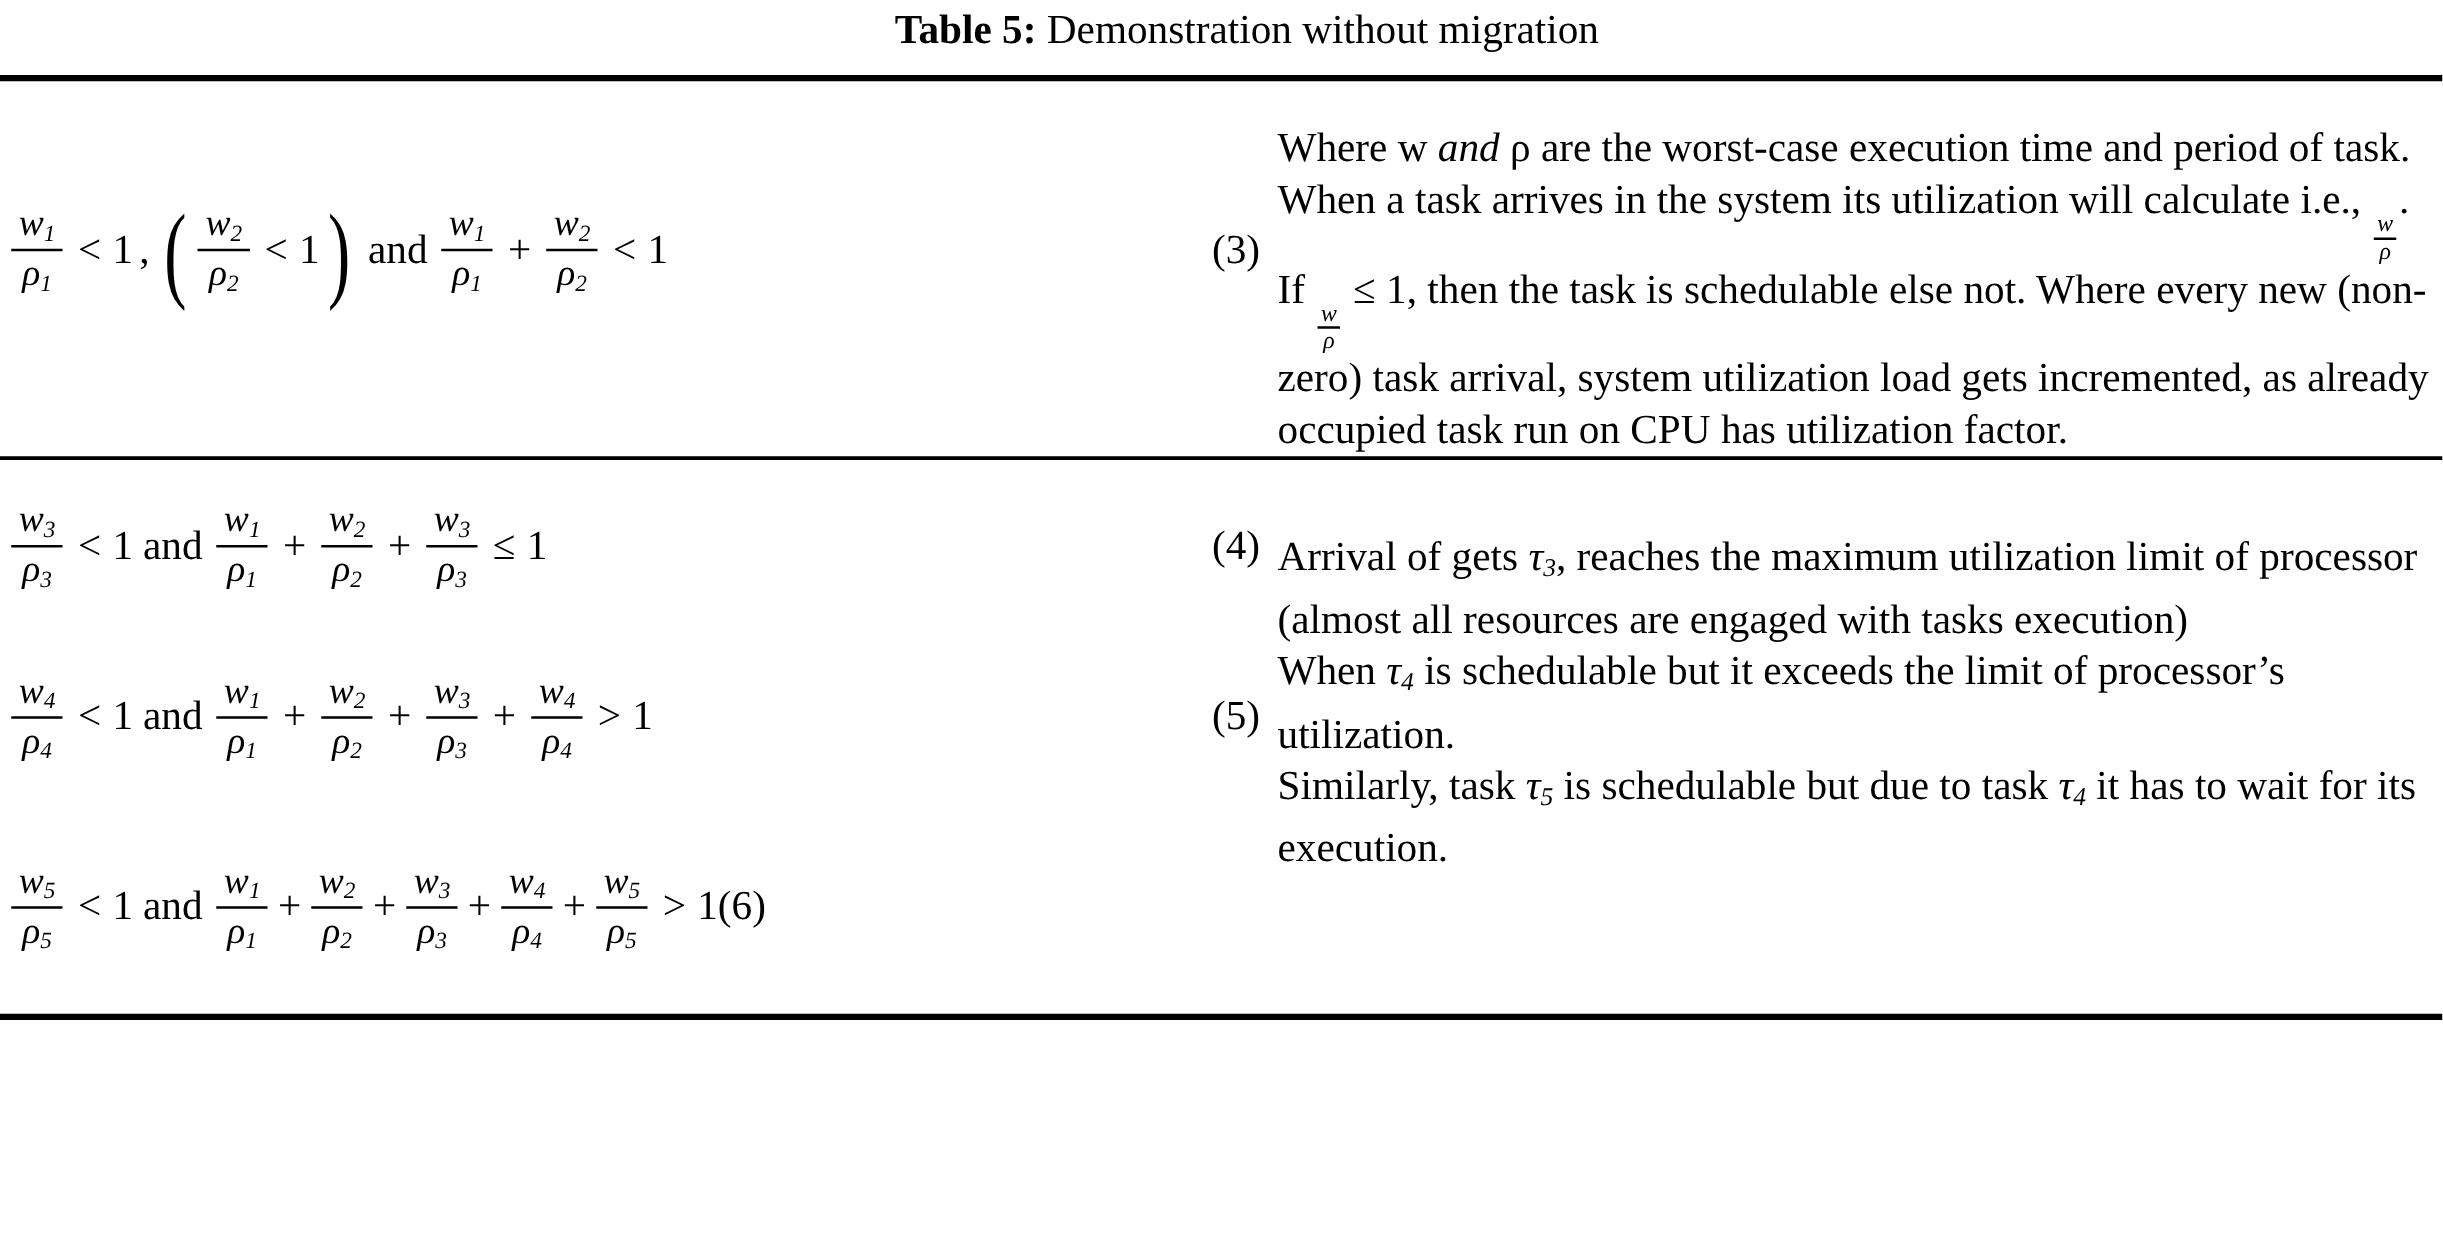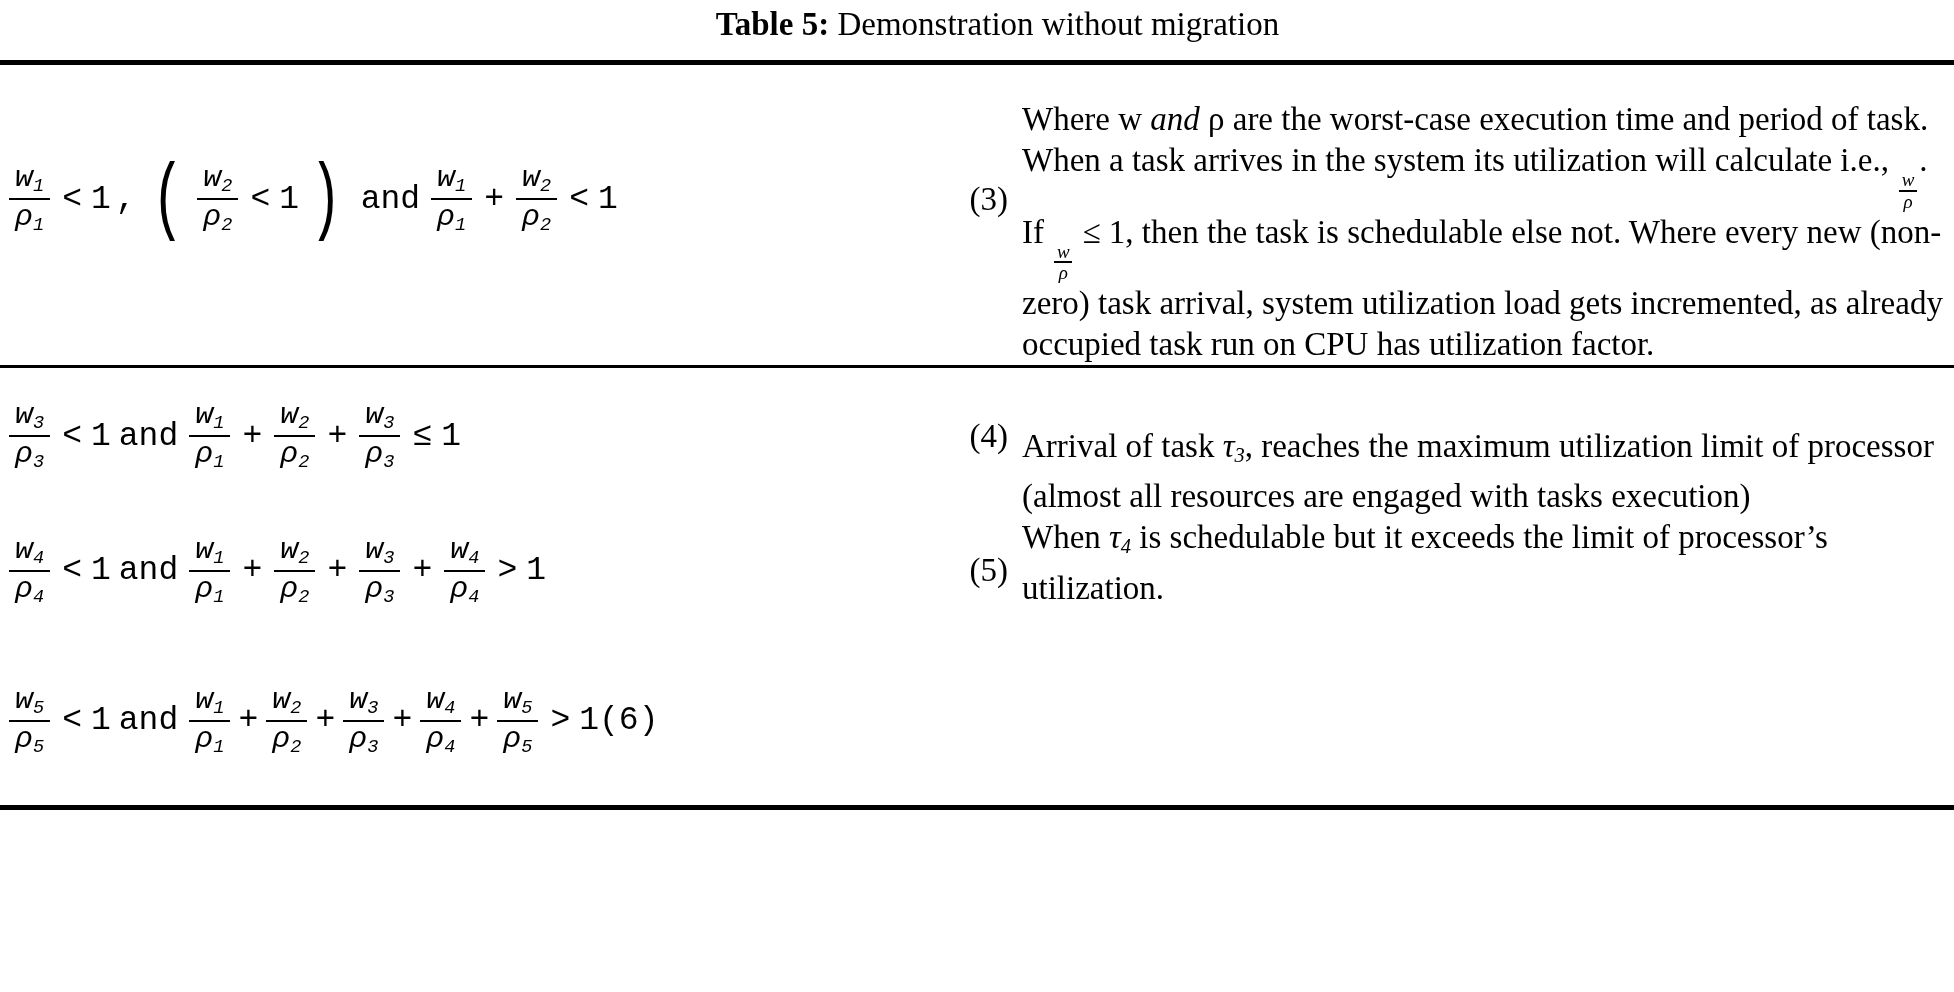--- a/index.html
+++ b/index.html
@@ -63,21 +63,21 @@
     font-size: 33px;
     line-height: 41px;
     text-align: left;
   }
   .prose + .prose { margin-top: 0; }
   .gap-para { margin-top: 41px; }
   em { font-style: italic; }
 
   
   .math {
-    font-family: Liberation Mono, monospace;
+    font-family: Liberation Serif, serif;
     display: flex;
     align-items: center;
     flex-wrap: nowrap;
     font-size: 33px;
     white-space: nowrap;
   }
   .math .op {
     padding: 0 9px;
     font-size: 33px;
   }
@@ -363,24 +363,27 @@
           <span class="op">&gt;</span>
           <span class="num">1</span>
           <span class="eqnum attached">(6)</span>
         </div>
       </div>
 
     </div>
 
     <div class="col-txt txt-b">
       <div class="prose">
-        <span>Arrival of task </span><span class="tau">τ<sub>3</sub></span><span>, reaches the maximum utilization limit of processor (almost all resources are engaged with tasks execution)</span>
+        <span>Arrival of gets </span><span class="tau">τ<sub>3</sub></span><span>, reaches the maximum utilization limit of processor (almost all resources are engaged with tasks execution)</span>
       </div>
       <div class="prose">
         <span>When </span><span class="tau">τ<sub>4</sub></span><span> is schedulable but it exceeds the limit of processor’s utilization.</span>
       </div>
+      <div class="prose gap-para">
+        <span>Similarly, task </span><span class="tau">τ<sub>5</sub></span><span> is schedulable but due to task </span><span class="tau">τ<sub>4</sub></span><span> it has to wait for its execution.</span>
+      </div>
     </div>
   </div>
 
   <div class="pad-bottom"></div>
   <div class="rule-bottom"></div>
 
 </div>
 
 </body></html>

